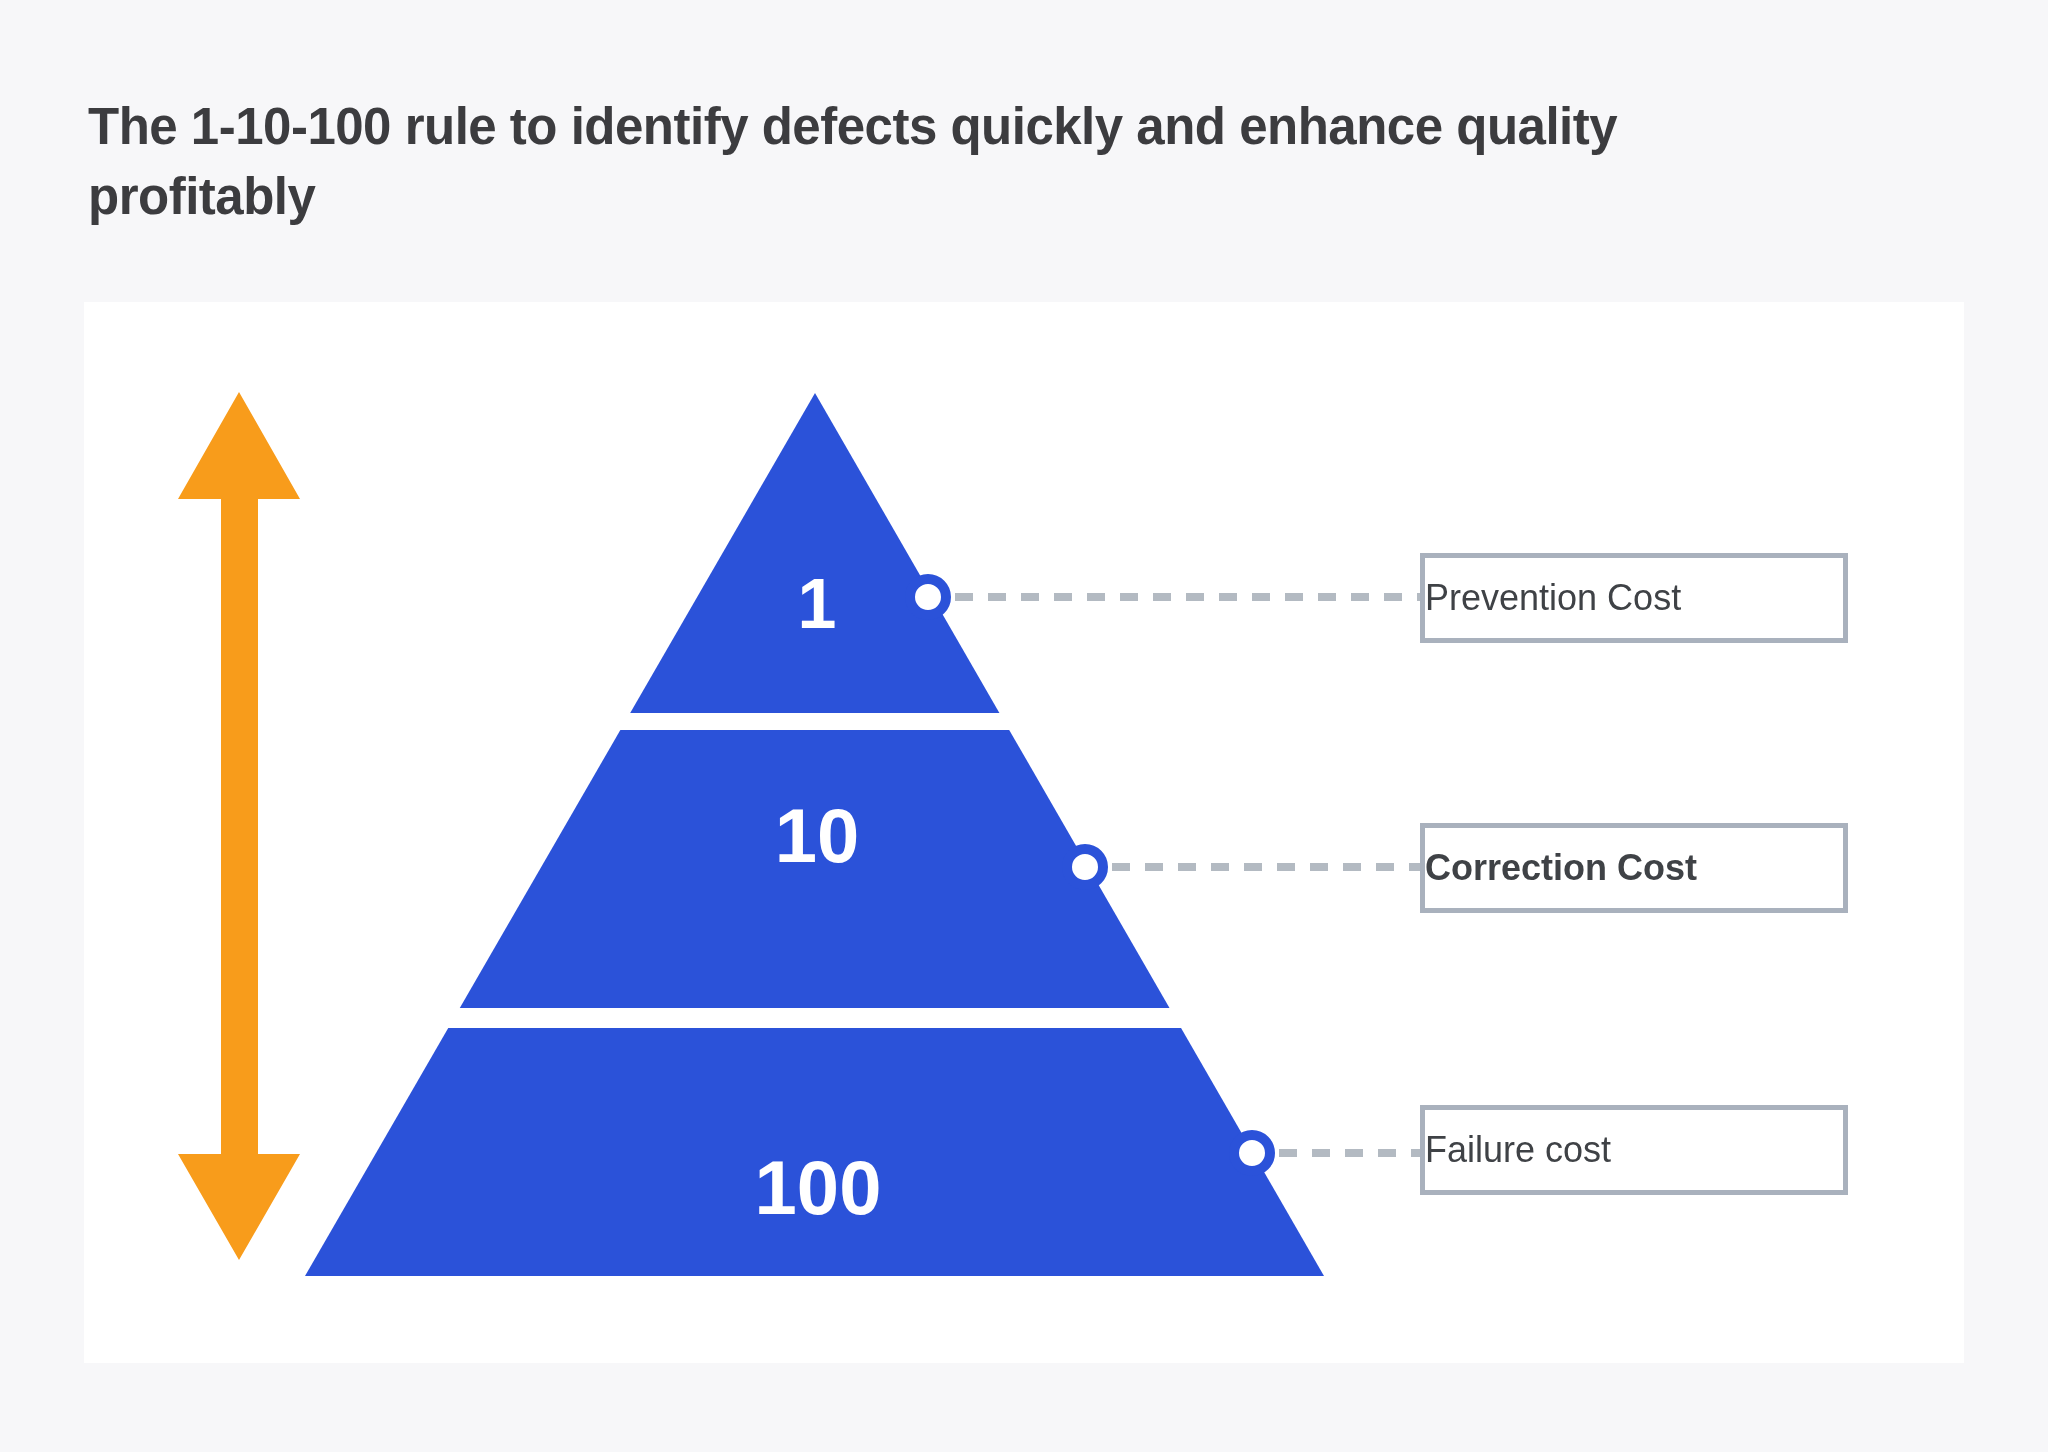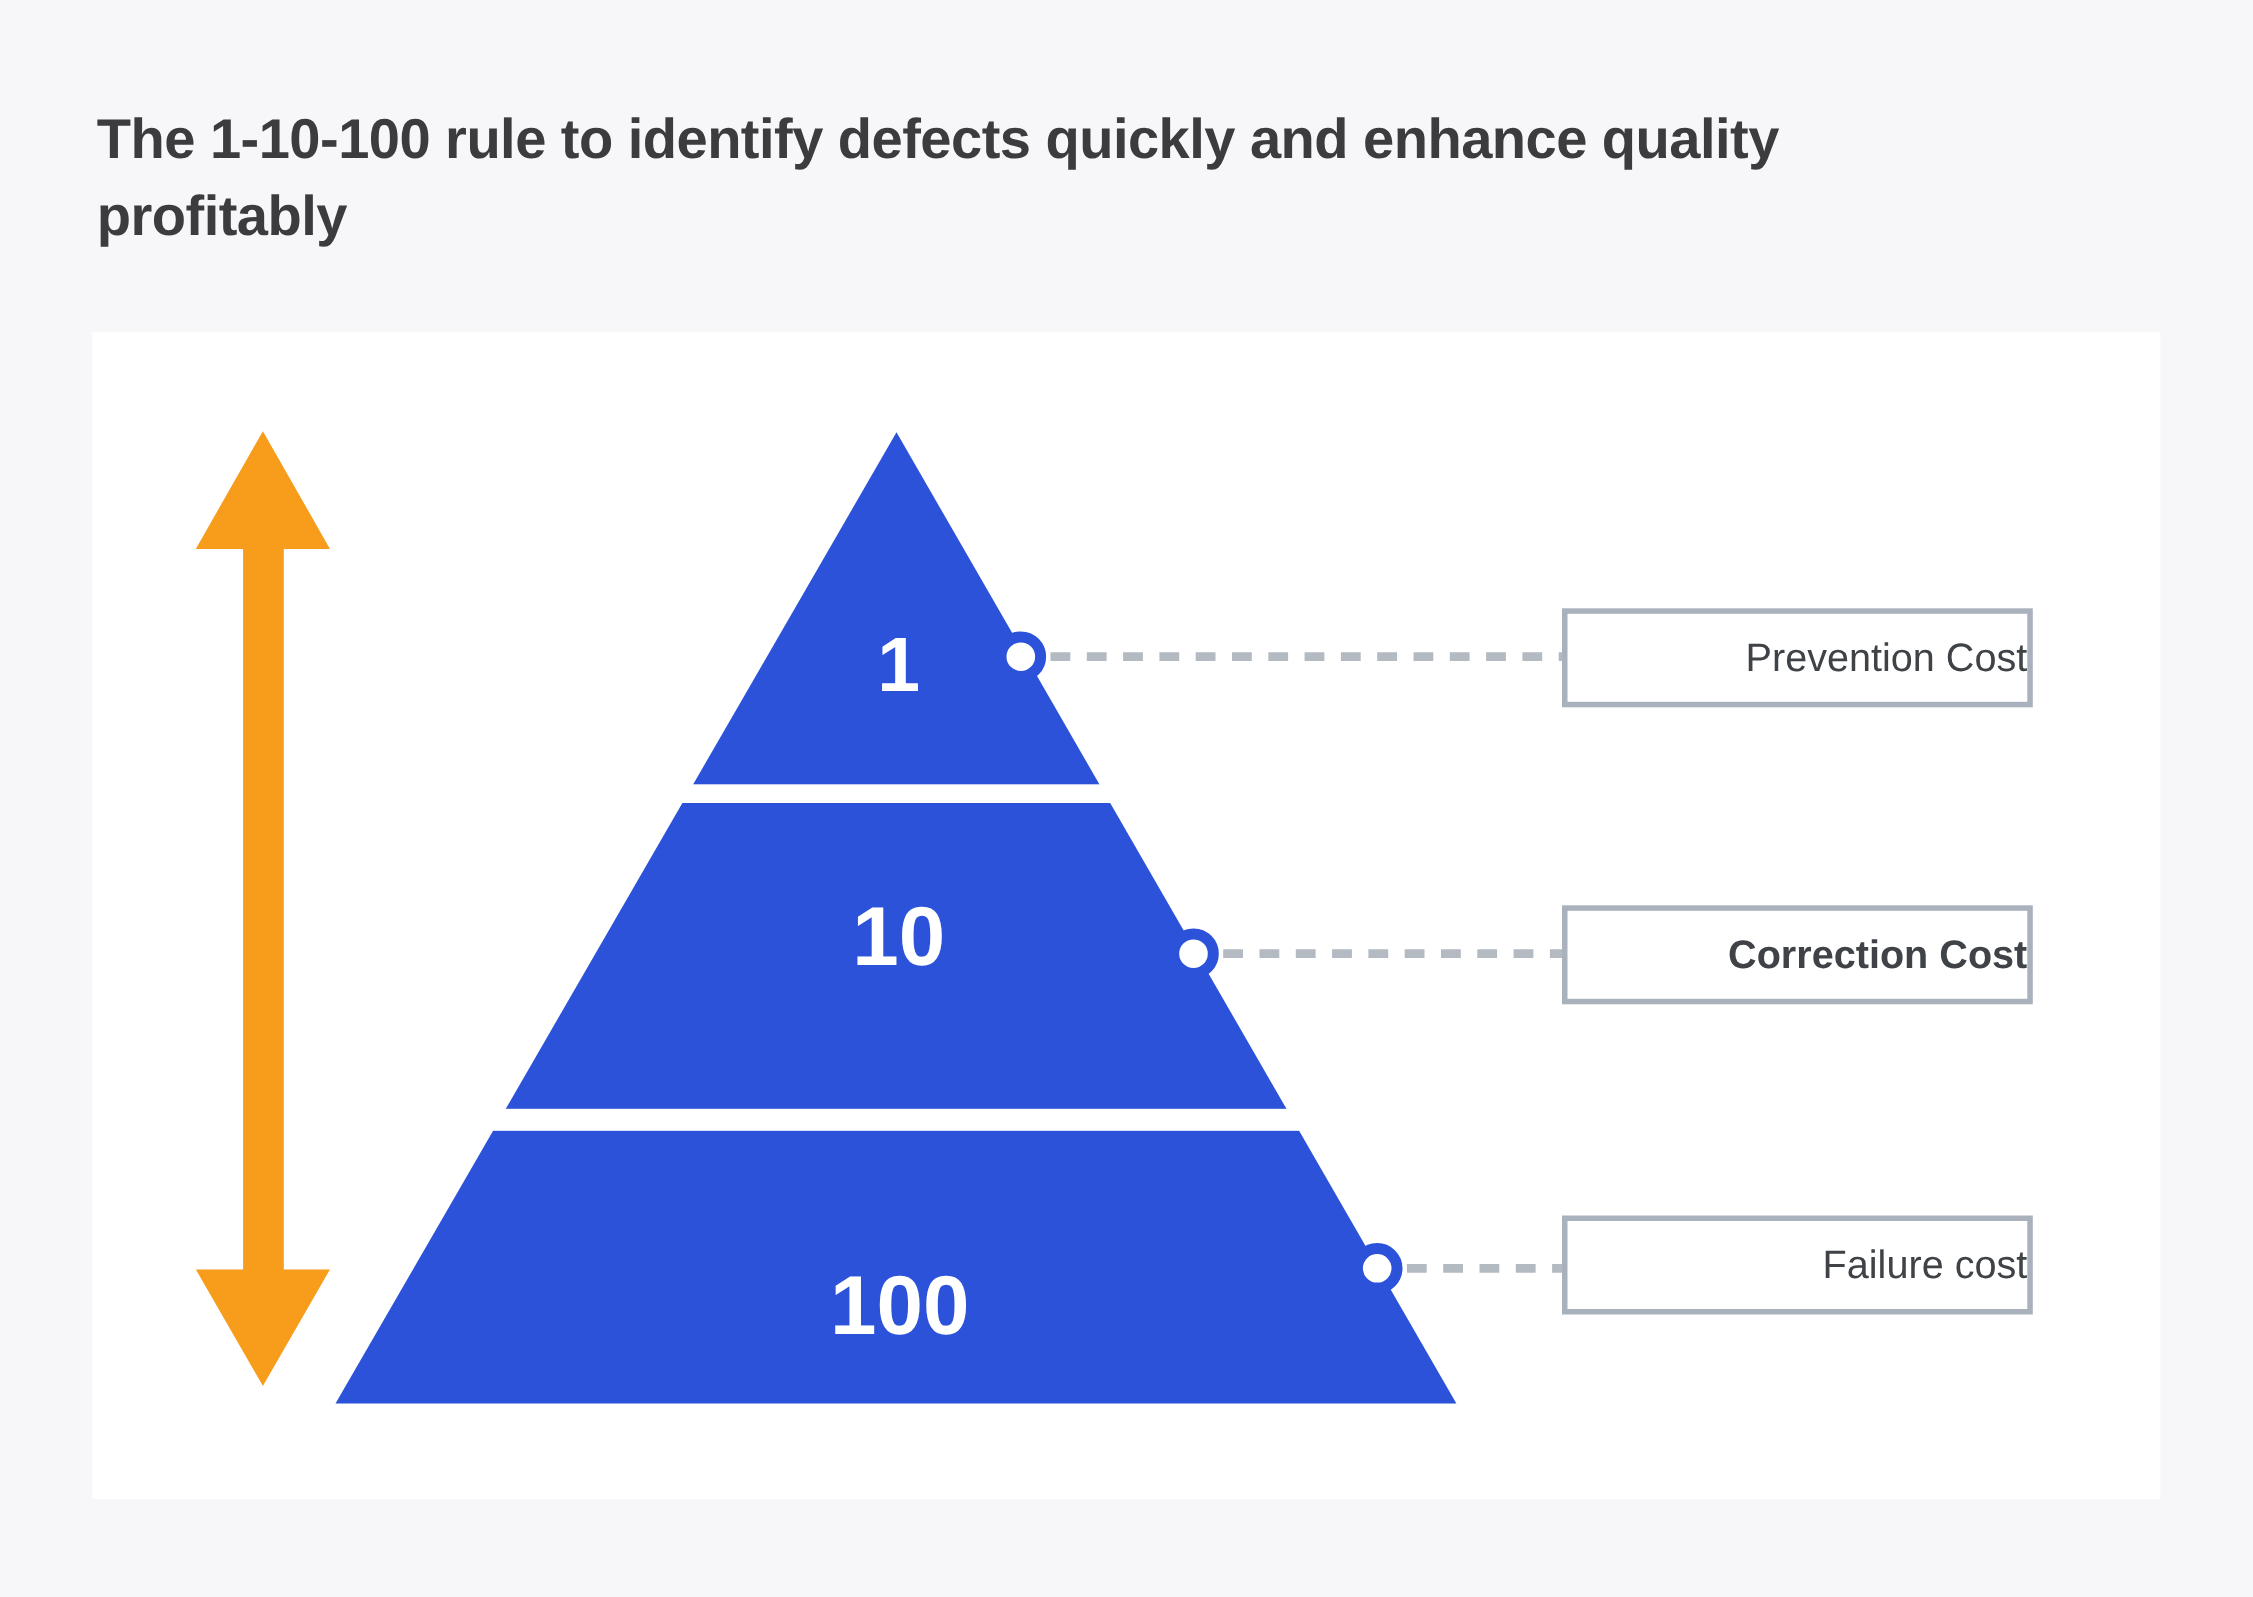--- a/index.html
+++ b/index.html
@@ -31,30 +31,30 @@
   .panel svg { position: absolute; left: 0; top: 0; }
 
   .lvl {
     position: absolute;
     width: 200px;
     text-align: center;
     color: #ffffff;
     font-weight: 700;
   }
   .lvl1 { left: 633px; top: 264px; height: 76px; line-height: 76px; font-size: 70px; }
-  .lvl2 { left: 633px; top: 510px; height: 80px; line-height: 80px; font-size: 76px; }
+  .lvl2 { left: 633px; top: 494px; height: 80px; line-height: 80px; font-size: 76px; }
   .lvl3 { left: 634px; top: 818px; height: 80px; line-height: 80px; font-size: 76px; margin-top: 28px; }
 
   .labelbox {
     position: absolute;
     left: 1336px;
     width: 428px; height: 90px;
     background: #ffffff;
     border: 5px solid #a9b1bd;
-    text-align: right;
+    text-align: left;
     line-height: 80px;
     font-size: 36px;
     font-weight: 500;
     color: #3f4246;
   }
   .box1 { top: 251px; }
   .box2 { top: 521px; font-weight: bold; }
   .box3 { top: 803px; }
 </style>
 </head>

